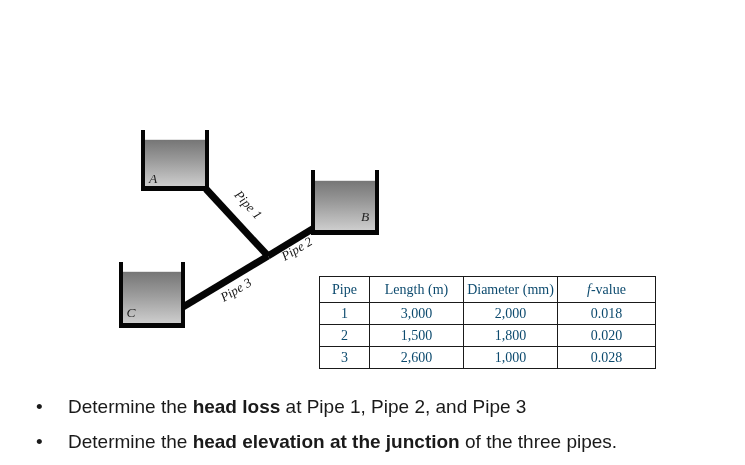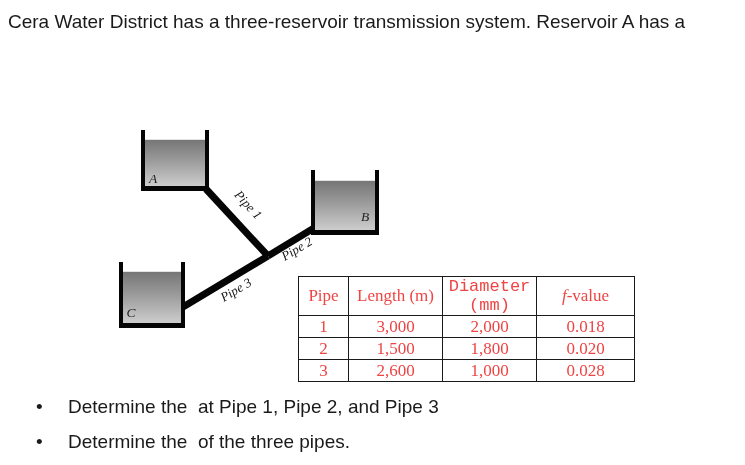--- a/index.html
+++ b/index.html
@@ -83,43 +83,43 @@
     color: #151515;
     z-index: 5;
   }
   .pipe-label-1 { left: 248px; top: 205px; transform: translate(-50%, -50%) rotate(48deg); }
   .pipe-label-2 { left: 297px; top: 249px; transform: translate(-50%, -50%) rotate(-31deg); }
   .pipe-label-3 { left: 236px; top: 290px; transform: translate(-50%, -50%) rotate(-31deg); }
 
   
   .pipe-table {
     position: absolute;
-    left: 298px;
+    left: 319px;
     top: 276px;
     width: 332px;
     border-collapse: collapse;
     font-family: "Liberation Serif", serif;
-    font-size: 17px;
-    color: #ef4444;
+    font-size: 14px;
+    color: #0c4a6e;
     table-layout: fixed;
     z-index: 6;
     background: #ffffff;
   }
   .pipe-table th, .pipe-table td {
     border: 1.5px solid #1a1a1a;
     text-align: center;
     vertical-align: middle;
     padding: 0;
     font-weight: normal;
   }
   .pipe-table th { height: 25px; }
   .pipe-table td { height: 21px; }
   .col-pipe { width: 49px; }
   .col-length { width: 93px; }
-  .col-diameter { width: 93px; font-family: Liberation Mono, monospace; }
+  .col-diameter { width: 93px; }
   .col-fvalue { width: 97px; }
   .fv-italic { font-style: italic; }
 
   
   .tasks {
     position: absolute;
     left: 36px;
     top: 394px;
     font-size: 19px;
     color: #1a1a1a;
@@ -137,21 +137,20 @@
     font-size: 19px;
   }
   .task b { font-weight: 700; }
 </style>
 </head>
 <body>
 
 <div class="page">
 
   <div class="intro">
-    <div class="intro-line">Cera Water District has a three-reservoir transmission system. Reservoir A has a</div>
   </div>
 
   <div class="diagram">
 
     <svg class="pipes-svg" width="745" height="465" viewBox="0 0 745 465">
       <line x1="206" y1="189" x2="268" y2="256" stroke="#050505" stroke-width="7"></line>
       <line x1="268" y1="256" x2="314" y2="228" stroke="#050505" stroke-width="7"></line>
       <line x1="183" y1="307" x2="268" y2="256" stroke="#050505" stroke-width="7"></line>
     </svg>
 
@@ -201,20 +200,20 @@
         <td>3</td>
         <td>2,600</td>
         <td>1,000</td>
         <td>0.028</td>
       </tr>
     </tbody>
   </table>
 
   <div class="tasks">
     <div class="task">
-      <span class="bullet">•</span><span>Determine the </span><span> at Pipe 1, Pipe 2, and Pipe 3</span>
+      <span class="bullet">•</span><span>Determine the </span><b>head loss</b><span> at Pipe 1, Pipe 2, and Pipe 3</span>
     </div>
     <div class="task">
-      <span class="bullet">•</span><span>Determine the </span><span> of the three pipes.</span>
+      <span class="bullet">•</span><span>Determine the </span><b>head elevation at the junction</b><span> of the three pipes.</span>
     </div>
   </div>
 
 </div>
 
 </body></html>

